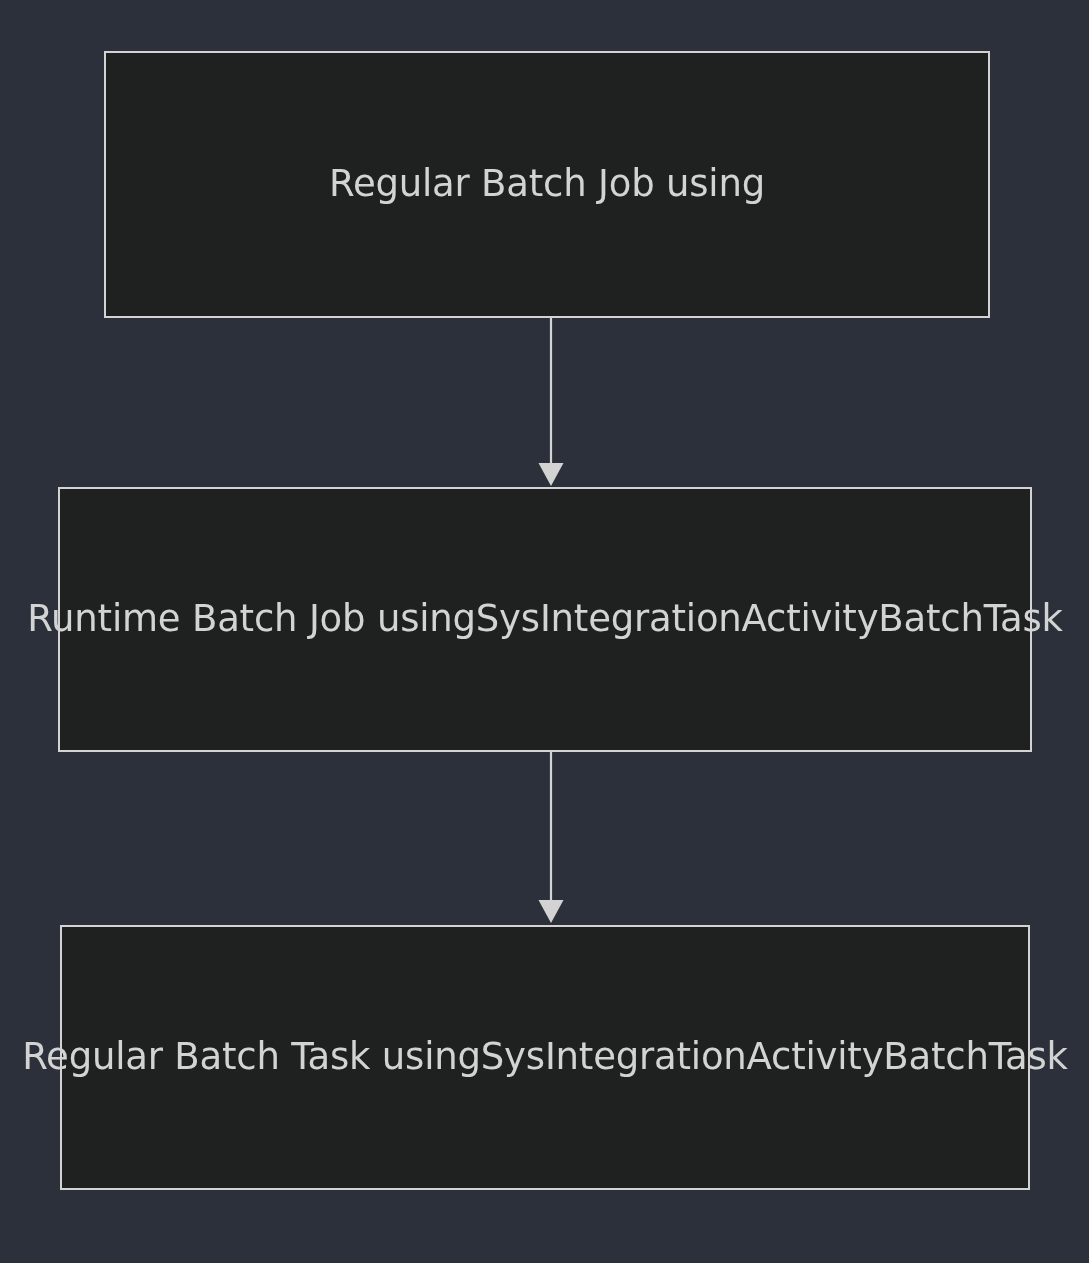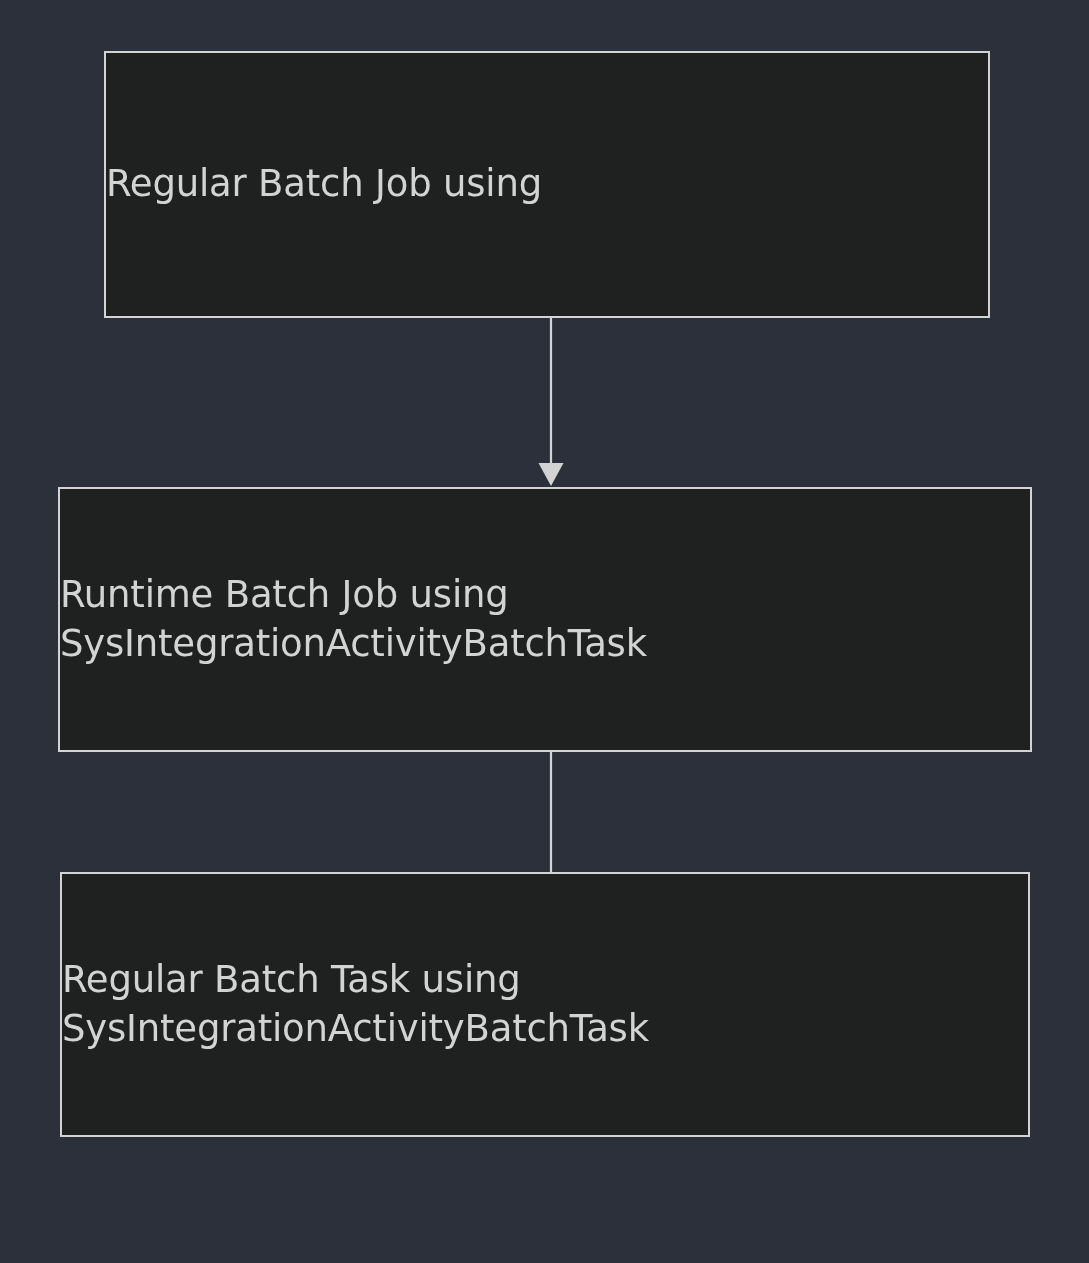--- a/index.html
+++ b/index.html
@@ -20,22 +20,22 @@
     height: 1263px;
     background: #2b303b;
   }
 
   .node {
     position: absolute;
     box-sizing: border-box;
     background: #1f2020;
     border: 2px solid #d3d3d3;
     display: flex;
-    flex-direction: column;
-    align-items: flex-start;
+    flex-direction: row;
+    align-items: center;
     justify-content: center;
     text-align: center;
   }
 
   .node-label {
     color: #d3d3d3;
     font-family: "DejaVu Sans", sans-serif;
     font-size: 37px;
     font-weight: 400;
     line-height: 1.32;
@@ -51,21 +51,21 @@
     height: 267px;
   }
   #node-runtime-batch-job {
     left: 58px;
     top: 487px;
     width: 974px;
     height: 265px;
   }
   #node-regular-batch-task {
     left: 60px;
-    top: 872px;
+    top: 925px;
     width: 970px;
     height: 265px;
   }
 
   
   .edge-svg {
     position: absolute;
     left: 0;
     top: 0;
     width: 1089px;

